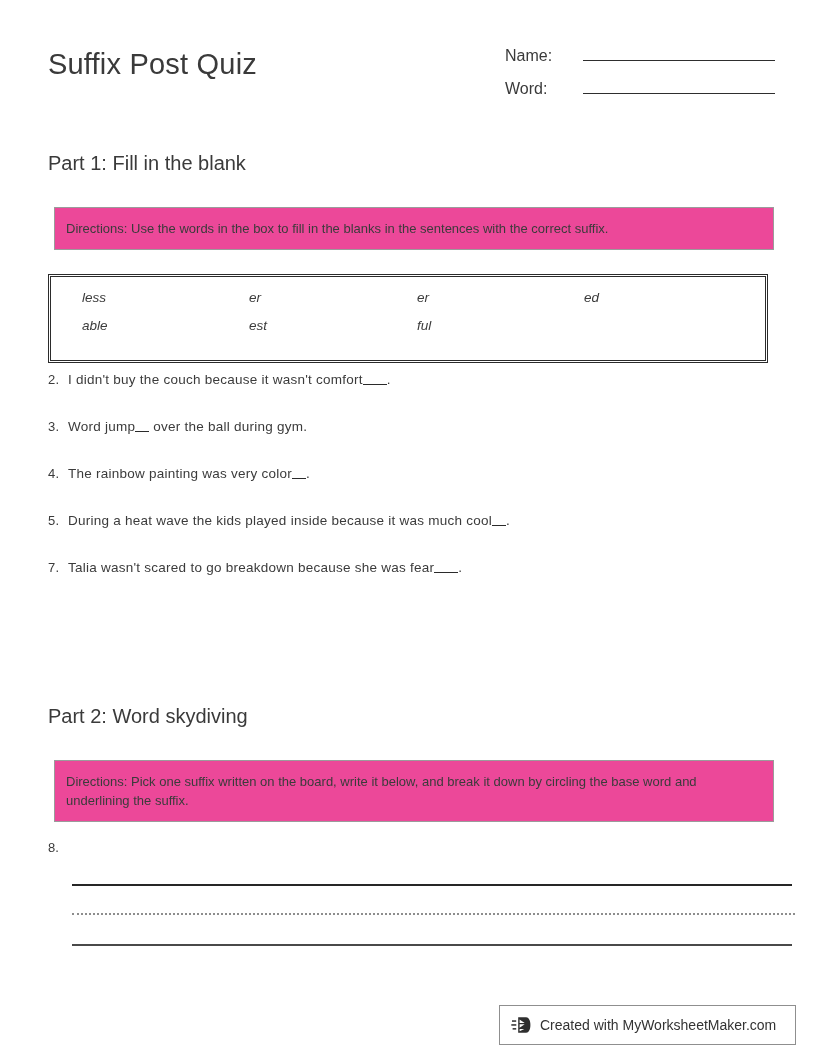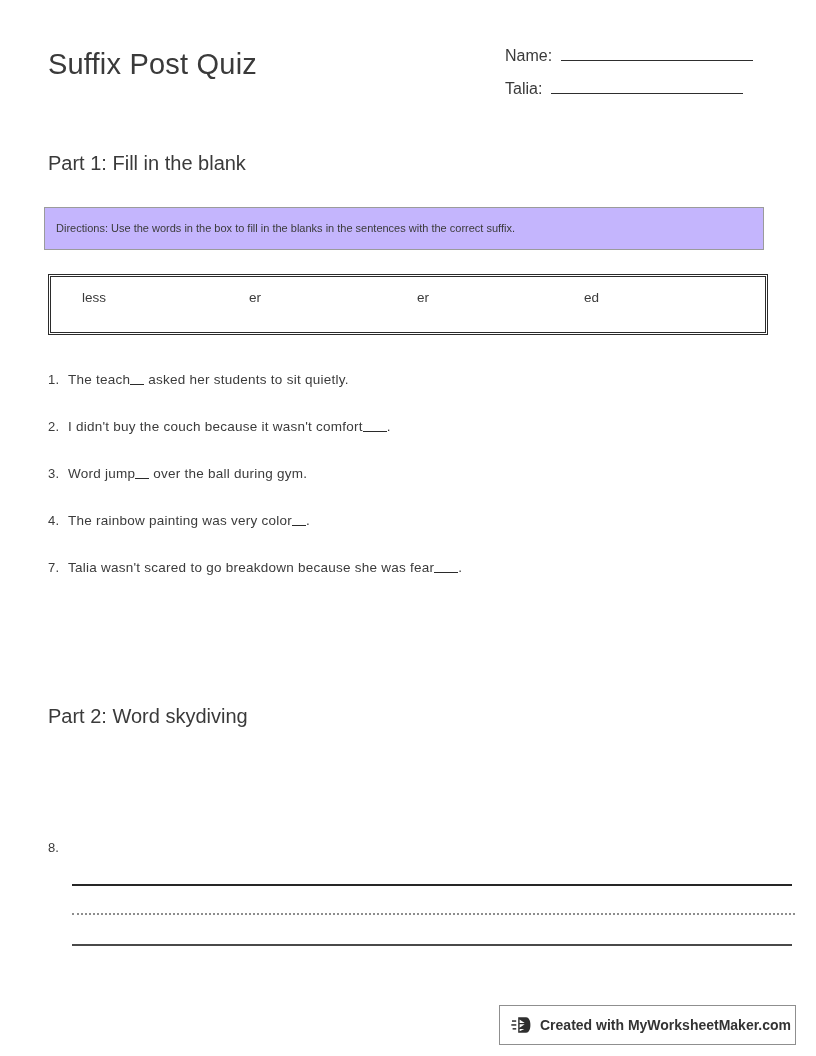--- a/index.html
+++ b/index.html
@@ -35,21 +35,21 @@
   }
   .namedate {
     position: absolute;
     left: 505px;
     top: 43px;
     width: 270px;
   }
   .nd-row {
     display: flex;
     align-items: baseline;
-    justify-content: flex-start;
+    justify-content: space-between;
     height: 33px;
   }
   .nd-label {
     font-size: 16px;
     color: #3a3a3a;
     margin-right: 9px;
     white-space: nowrap;
   }
   .nd-line {
     width: 192px;
@@ -65,26 +65,26 @@
     font-weight: 400;
     color: #3a3a3a;
     white-space: nowrap;
   }
   #part1-head { top: 152px; text-align: center; }
   #part2-head { top: 705px; }
 
   
   .directions {
     position: absolute;
-    left: 44px;
+    left: 54px;
     width: 720px;
     box-sizing: border-box;
     border: 1px solid #9b9b9b;
-    background: #c4b5fd;
-    font-size: 11px;
+    background: #ec4899;
+    font-size: 13px;
     line-height: 19px;
     color: #3b3b3b;
     padding: 11px 12px 11px 11px;
   }
   #dir1 { top: 207px; }
   #dir2 { top: 760px; }
 
   
   .wordbank {
     position: absolute;
@@ -92,20 +92,21 @@
     top: 274px;
     width: 720px;
     box-sizing: border-box;
     border: 3px double #2b2b2b;
     background: #fff;
     padding: 13px 0 14px 0;
   }
   .wb-row {
     position: relative;
     height: 28px;
+    font-style: italic;
   }
   .wb-cell {
     position: absolute;
     font-size: 13.5px;
     color: #3b3b3b;
     white-space: nowrap;
   }
   .wb-c0 { left: 31px; }
   .wb-c1 { left: 198px; }
   .wb-c2 { left: 366px; }
@@ -185,21 +186,20 @@
     left: 499px;
     top: 1005px;
     width: 297px;
     height: 40px;
     box-sizing: border-box;
     border: 1px solid #8f8f8f;
     background: #ffffff;
     display: flex;
     align-items: center;
     padding-left: 11px;
-    font-weight: bold;
   }
   .footer-logo {
     width: 22px;
     height: 22px;
     margin-right: 7px;
     flex: 0 0 auto;
     display: block;
   }
   .footer-text {
     font-size: 14px;
@@ -213,48 +213,54 @@
 <div class="page">
 
   <div class="title">Suffix Post Quiz</div>
 
   <div class="namedate">
     <div class="nd-row">
       <span class="nd-label">Name:</span>
       <span class="nd-line"></span>
     </div>
     <div class="nd-row">
-      <span class="nd-label">Talia:</span>
+      <span class="nd-label">Word:</span>
       <span class="nd-line"></span>
     </div>
   </div>
 
   <div class="section-head" id="part1-head">Part 1: Fill in the blank</div>
 
   <div class="directions" id="dir1">Directions: Use the words in the box to fill in the blanks in the sentences with the correct suffix.</div>
 
   <div class="wordbank">
     <div class="wb-row">
       <span class="wb-cell wb-c0">less</span>
       <span class="wb-cell wb-c1">er</span>
       <span class="wb-cell wb-c2">er</span>
       <span class="wb-cell wb-c3">ed</span>
     </div>
+    <div class="wb-row">
+      <span class="wb-cell wb-c0">able</span>
+      <span class="wb-cell wb-c1">est</span>
+      <span class="wb-cell wb-c2">ful</span>
+    </div>
   </div>
 
   <div class="qlist" id="question-list">
-      <div class="q"><span class="q-num">1.</span><span class="q-text">The teach</span><span class="blank w1"></span><span class="q-text"> asked her students to sit quietly.</span></div>
       <div class="q"><span class="q-num">2.</span><span class="q-text">I didn't buy the couch because it wasn't comfort</span><span class="blank w2"></span><span class="q-text">.</span></div>
       <div class="q"><span class="q-num">3.</span><span class="q-text">Word jump</span><span class="blank w1"></span><span class="q-text"> over the ball during gym.</span></div>
       <div class="q"><span class="q-num">4.</span><span class="q-text">The rainbow painting was very color</span><span class="blank w1"></span><span class="q-text">.</span></div>
+      <div class="q"><span class="q-num">5.</span><span class="q-text">During a heat wave the kids played inside because it was much cool</span><span class="blank w1"></span><span class="q-text">.</span></div>
       <div class="q"><span class="q-num">7.</span><span class="q-text">Talia wasn't scared to go breakdown because she was fear</span><span class="blank w2"></span><span class="q-text">.</span></div>
     </div>
 
   <div class="section-head" id="part2-head">Part 2: Word skydiving</div>
 
+  <div class="directions" id="dir2">Directions: Pick one suffix written on the board, write it below, and break it down by circling the base word and underlining the suffix.</div>
 
   <div class="answer-area">
     <span class="q8-num">8.</span>
     <div class="line-solid-top"></div>
     <div class="line-dotted"></div>
     <div class="line-solid-bottom"></div>
   </div>
 
   <div class="footer-badge">
     <svg class="footer-logo" viewBox="0 0 22 22">

